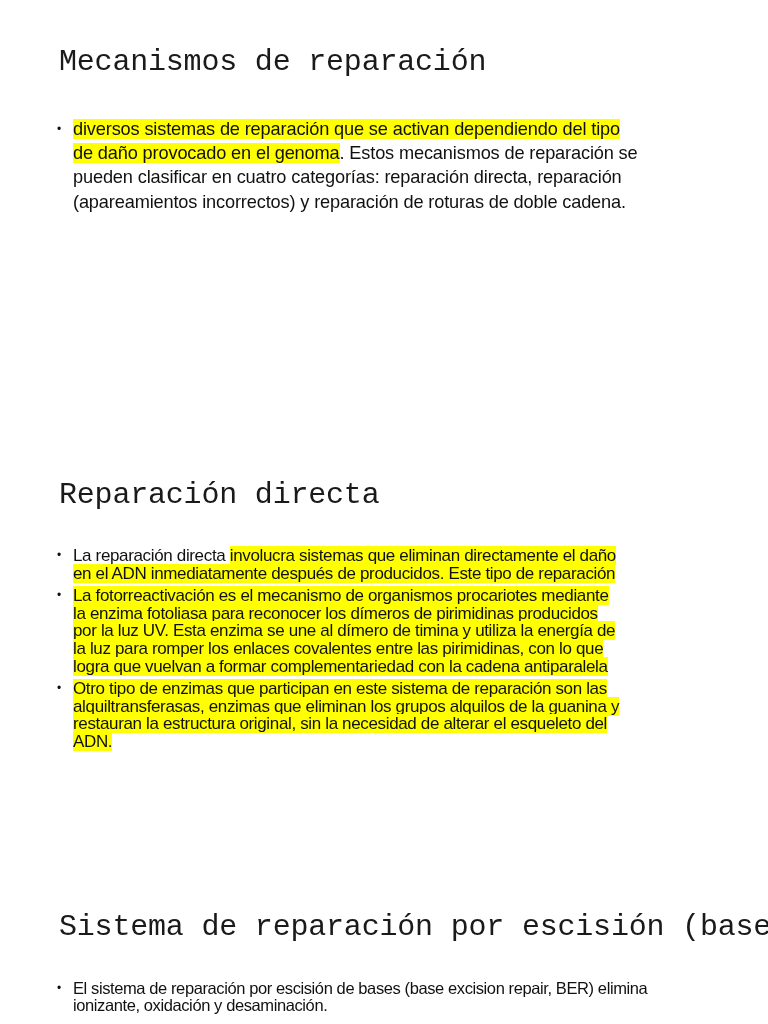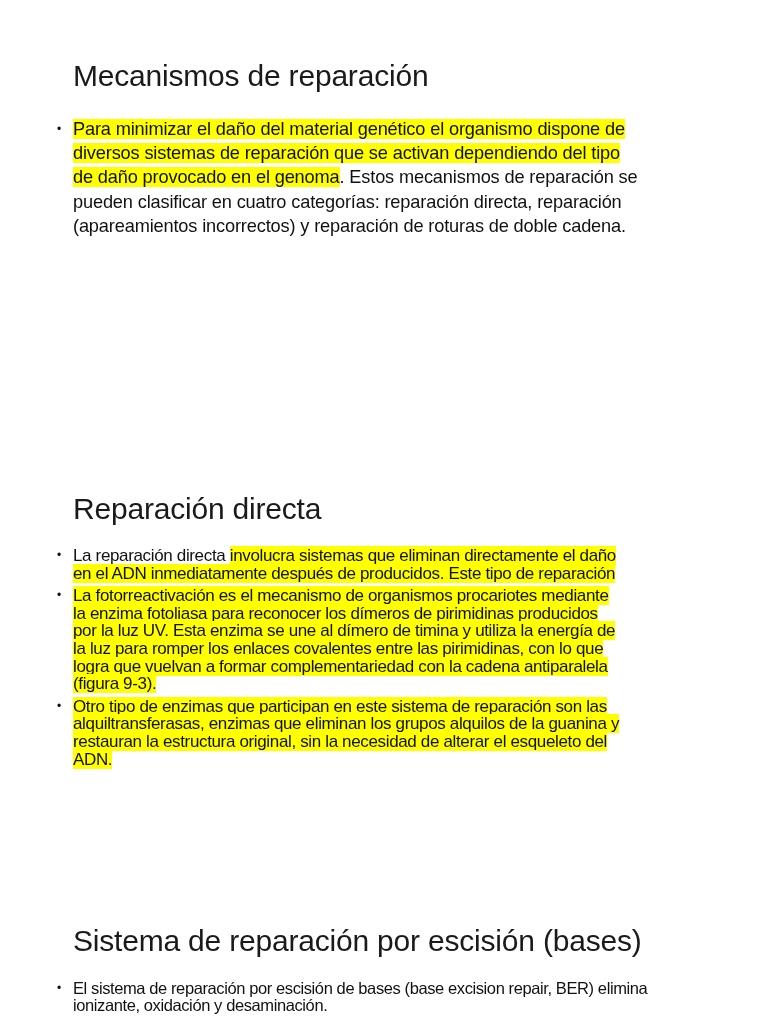--- a/index.html
+++ b/index.html
@@ -2,22 +2,22 @@
 <html><head>
   <meta charset="utf-8">
   <style>
     html, body { margin: 0; padding: 0; background: #ffffff; }
     body {
       width: 768px; height: 1024px; overflow: hidden; position: relative;
       font-family: "Liberation Sans", "DejaVu Sans", sans-serif; color: #111111;
     }
     .slide { position: absolute; left: 0; width: 768px; }
     .slide-title {
-      position: absolute; left: 59px; margin: 14px;
-      font-family: Liberation Sans, sans-serif;
+      position: absolute; left: 59px; margin: 0;
+      font-family: Liberation Mono, monospace;
       font-weight: normal; font-size: 30px; color: #1a1a1a; letter-spacing: -0.2px;
       white-space: nowrap;
     }
     .bullets { position: absolute; left: 57px; width: 660px; margin: 0; padding: 0; list-style: none; }
     .bullet { position: relative; padding-left: 16px; margin: 0; }
     .bullet-dot {
       position: absolute; left: 0; top: 0; font-size: 12px;
     }
     .hl { background: #ffff00; }
     
@@ -33,21 +33,20 @@
     .line { display: block; white-space: nowrap; }
   </style>
 </head>
 <body>
 
 <section class="slide s1" style="top:0; height:440px;">
   <h1 class="slide-title" style="top:45px;">Mecanismos de reparación</h1>
   <ul class="bullets" style="top:117px;">
     <li class="bullet">
       <span class="bullet-dot">•</span>
-      <span class="line"><span class="hl">Para minimizar el daño del material genético el organismo dispone de</span><span></span></span>
       <span class="line"><span class="hl">diversos sistemas de reparación que se activan dependiendo del tipo</span><span></span></span>
       <span class="line"><span class="hl">de daño provocado en el genoma</span><span>. Estos mecanismos de reparación se</span></span>
       <span class="line"><span>pueden clasificar en cuatro categorías: reparación directa, reparación</span></span>
       <span class="line"><span>(apareamientos incorrectos) y reparación de roturas de doble cadena.</span></span>
     </li>
   </ul>
 </section>
 
 <section class="slide s2" style="top:0; height:900px;">
   <h1 class="slide-title" style="top:478px;">Reparación directa</h1>
@@ -57,21 +56,20 @@
       <span class="line"><span>La reparación directa </span><span class="hl">involucra sistemas que eliminan directamente el daño</span></span>
       <span class="line"><span class="hl">en el ADN inmediatamente después de producidos. Este tipo de reparación</span></span>
     </li>
     <li class="bullet">
       <span class="bullet-dot">•</span>
       <span class="line"><span class="hl">La fotorreactivación</span><span class="hl"> es el mecanismo de organismos procariotes mediante</span></span>
       <span class="line"><span class="hl">la enzima fotoliasa para reconocer los dímeros de pirimidinas producidos</span></span>
       <span class="line"><span class="hl">por la luz UV. Esta enzima se une al dímero de timina y utiliza la energía de</span></span>
       <span class="line"><span class="hl">la luz para romper los enlaces covalentes entre las pirimidinas, con lo que</span></span>
       <span class="line"><span class="hl">logra que vuelvan a formar complementariedad con la cadena antiparalela</span></span>
-      <span class="line"><span class="hl">(figura 9-3).</span></span>
     </li>
     <li class="bullet">
       <span class="bullet-dot">•</span>
       <span class="line"><span class="hl">Otro tipo de enzimas que participan en este sistema de reparación son las</span></span>
       <span class="line"><span class="hl">alquiltransferasas, enzimas que eliminan los grupos alquilos de la guanina y</span></span>
       <span class="line"><span class="hl">restauran la estructura original, sin la necesidad de alterar el esqueleto del</span></span>
       <span class="line"><span class="hl">ADN.</span></span>
     </li>
   </ul>
 </section>

